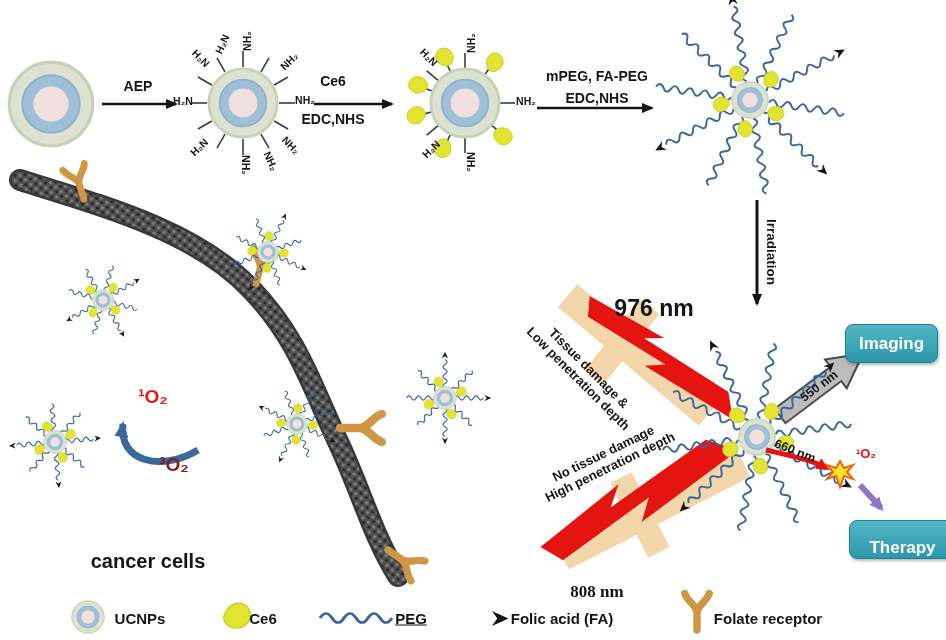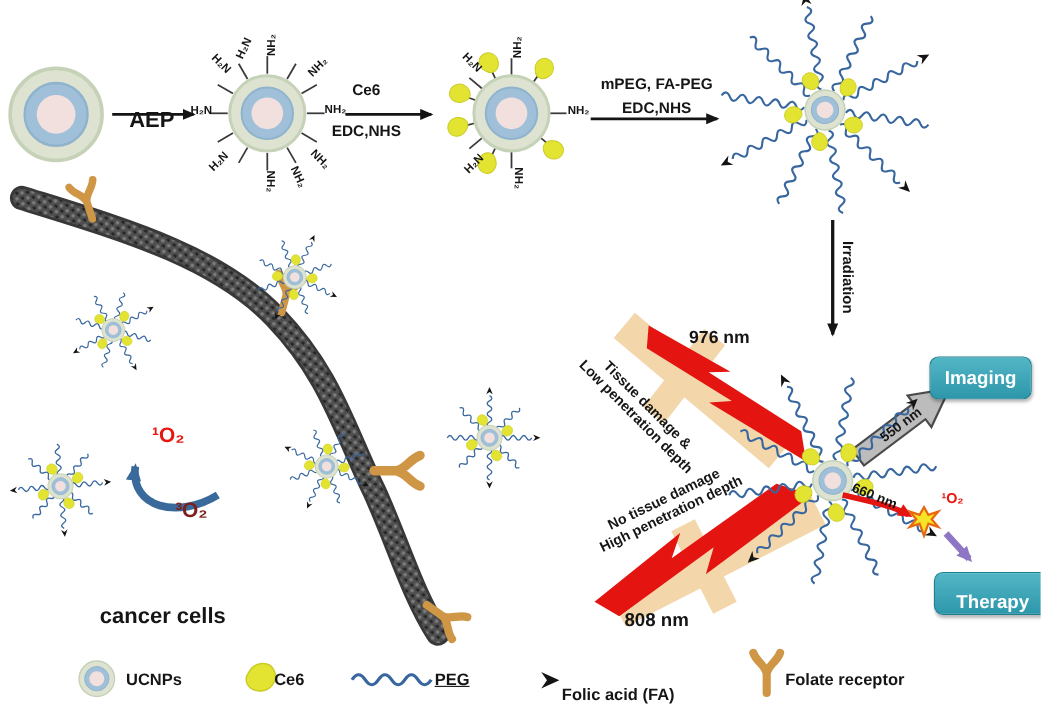--- a/index.html
+++ b/index.html
@@ -187,21 +187,21 @@
 
   <path d="M 198,450 C 162,472 118,462 123,424" fill="none" stroke="#3a6a9b" stroke-width="7" marker-end="url(#mArrowBlue)"></path>
 
   <use href="#core" transform="translate(88,617) scale(0.85)"></use>
   <use href="#ce6" transform="translate(228,617) scale(1.6) rotate(-15)"></use>
   <use href="#peg" transform="translate(320,618) scale(1.5,1.3)"></use>
   <use href="#fa" transform="translate(492,611) scale(1.5)"></use>
   <use href="#receptor" transform="translate(697,630) scale(1.35)"></use>
 </svg>
 
-<span class="lbl" style="left:138px; top:86px; font-size:20px;margin-top:24px;">AEP</span>
+<span class="lbl" style="left:138px; top:86px; font-size:14px;">AEP</span>
 <span class="lbl" style="left:333px; top:81px; font-size:14px;">Ce6</span>
 <span class="lbl" style="left:333px; top:119px; font-size:14px;">EDC,NHS</span>
 <span class="lbl" style="left:597px; top:76px; font-size:14px;">mPEG, FA-PEG</span>
 <span class="lbl" style="left:597px; top:98px; font-size:14px;">EDC,NHS</span>
 <span class="lbl" style="left:771px; top:252px; font-size:13.5px; transform:translate(-50%,-50%) rotate(90deg);">Irradiation</span>
 
 <span class="lbl" style="left:305px; top:100px; font-size:10.5px;">NH₂</span>
 <span class="lbl" style="left:289px; top:61px; font-size:10.5px; transform:translate(-50%,-50%) rotate(-45deg);">NH₂</span>
 <span class="lbl" style="left:247px; top:41px; font-size:10.5px; transform:translate(-50%,-50%) rotate(-90deg);">NH₂</span>
 <span class="lbl" style="left:201px; top:58px; font-size:10.5px; transform:translate(-50%,-50%) rotate(45deg);">H₂N</span>
@@ -211,26 +211,26 @@
 <span class="lbl" style="left:291px; top:145px; font-size:10.5px; transform:translate(-50%,-50%) rotate(45deg);">NH₂</span>
 <span class="lbl" style="left:222px; top:44px; font-size:10.5px; transform:translate(-50%,-50%) rotate(-65deg);">H₂N</span>
 <span class="lbl" style="left:271px; top:161px; font-size:10.5px; transform:translate(-50%,-50%) rotate(65deg);">NH₂</span>
 
 <span class="lbl" style="left:526px; top:101px; font-size:10.5px;">NH₂</span>
 <span class="lbl" style="left:471px; top:43px; font-size:10.5px; transform:translate(-50%,-50%) rotate(-90deg);">NH₂</span>
 <span class="lbl" style="left:429px; top:57px; font-size:10.5px; transform:translate(-50%,-50%) rotate(45deg);">H₂N</span>
 <span class="lbl" style="left:471px; top:162px; font-size:10.5px; transform:translate(-50%,-50%) rotate(90deg);">NH₂</span>
 <span class="lbl" style="left:431px; top:149px; font-size:10.5px; transform:translate(-50%,-50%) rotate(-45deg);">H₂N</span>
 
-<span class="lbl" style="left:654px; top:308px; font-size:16px;">976 nm</span>
+<span class="lbl" style="left:654px; top:308px; font-size:23px;">976 nm</span>
 <div class="lbl twoline" style="left:583px; top:374px; font-size:13px; transform:translate(-50%,-50%) rotate(45deg);">
   <div>Tissue damage &amp;</div>
   <div>Low penetration depth</div>
 </div>
-<span class="lbl" style="left:597px; top:564px; font-size:17px;">808 nm</span>
+<span class="lbl" style="left:597px; top:592px; font-size:17px;font-family:Liberation Serif, serif;">808 nm</span>
 <div class="lbl twoline" style="left:607px; top:461px; font-size:13px; transform:translate(-50%,-50%) rotate(-26deg);">
   <div>No tissue damage</div>
   <div>High penetration depth</div>
 </div>
 <span class="lbl" style="left:819px; top:386px; font-size:12.5px; transform:translate(-50%,-50%) rotate(-37deg);">550 nm</span>
 <span class="lbl" style="left:795px; top:451px; font-size:12.5px; transform:translate(-50%,-50%) rotate(22deg);">660 nm</span>
 <span class="lbl" style="left:866px; top:453px; font-size:13px; color:#e8150e;">¹O₂</span>
 
 <span class="lbl" style="left:153px; top:397px; font-size:19px; color:#e8150e;">¹O₂</span>
 <span class="lbl" style="left:174px; top:465px; font-size:19px; color:#7f1d1d;">³O₂</span>
@@ -239,16 +239,16 @@
 <div class="box" style="left:845px; top:324px; width:93px; height:39px;">
   <span>Imaging</span>
 </div>
 <div class="box" style="left:849px; top:520px; width:107px; height:39px;align-items:flex-end;">
   <span>Therapy</span>
 </div>
 
 <span class="lbl" style="left:140px; top:618px; font-size:15px;">UCNPs</span>
 <span class="lbl" style="left:263px; top:618px; font-size:15px;">Ce6</span>
 <span class="lbl" style="left:411px; top:618px; font-size:15px;text-decoration:underline;">PEG</span>
-<span class="lbl" style="left:562px; top:632px; font-size:15px;">Folic acid (FA)</span>
+<span class="lbl" style="left:562px; top:618px; font-size:15px;">Folic acid (FA)</span>
 <span class="lbl" style="left:768px; top:618px; font-size:15px;">Folate receptor</span>
 
 </div>
 
 </body></html>

